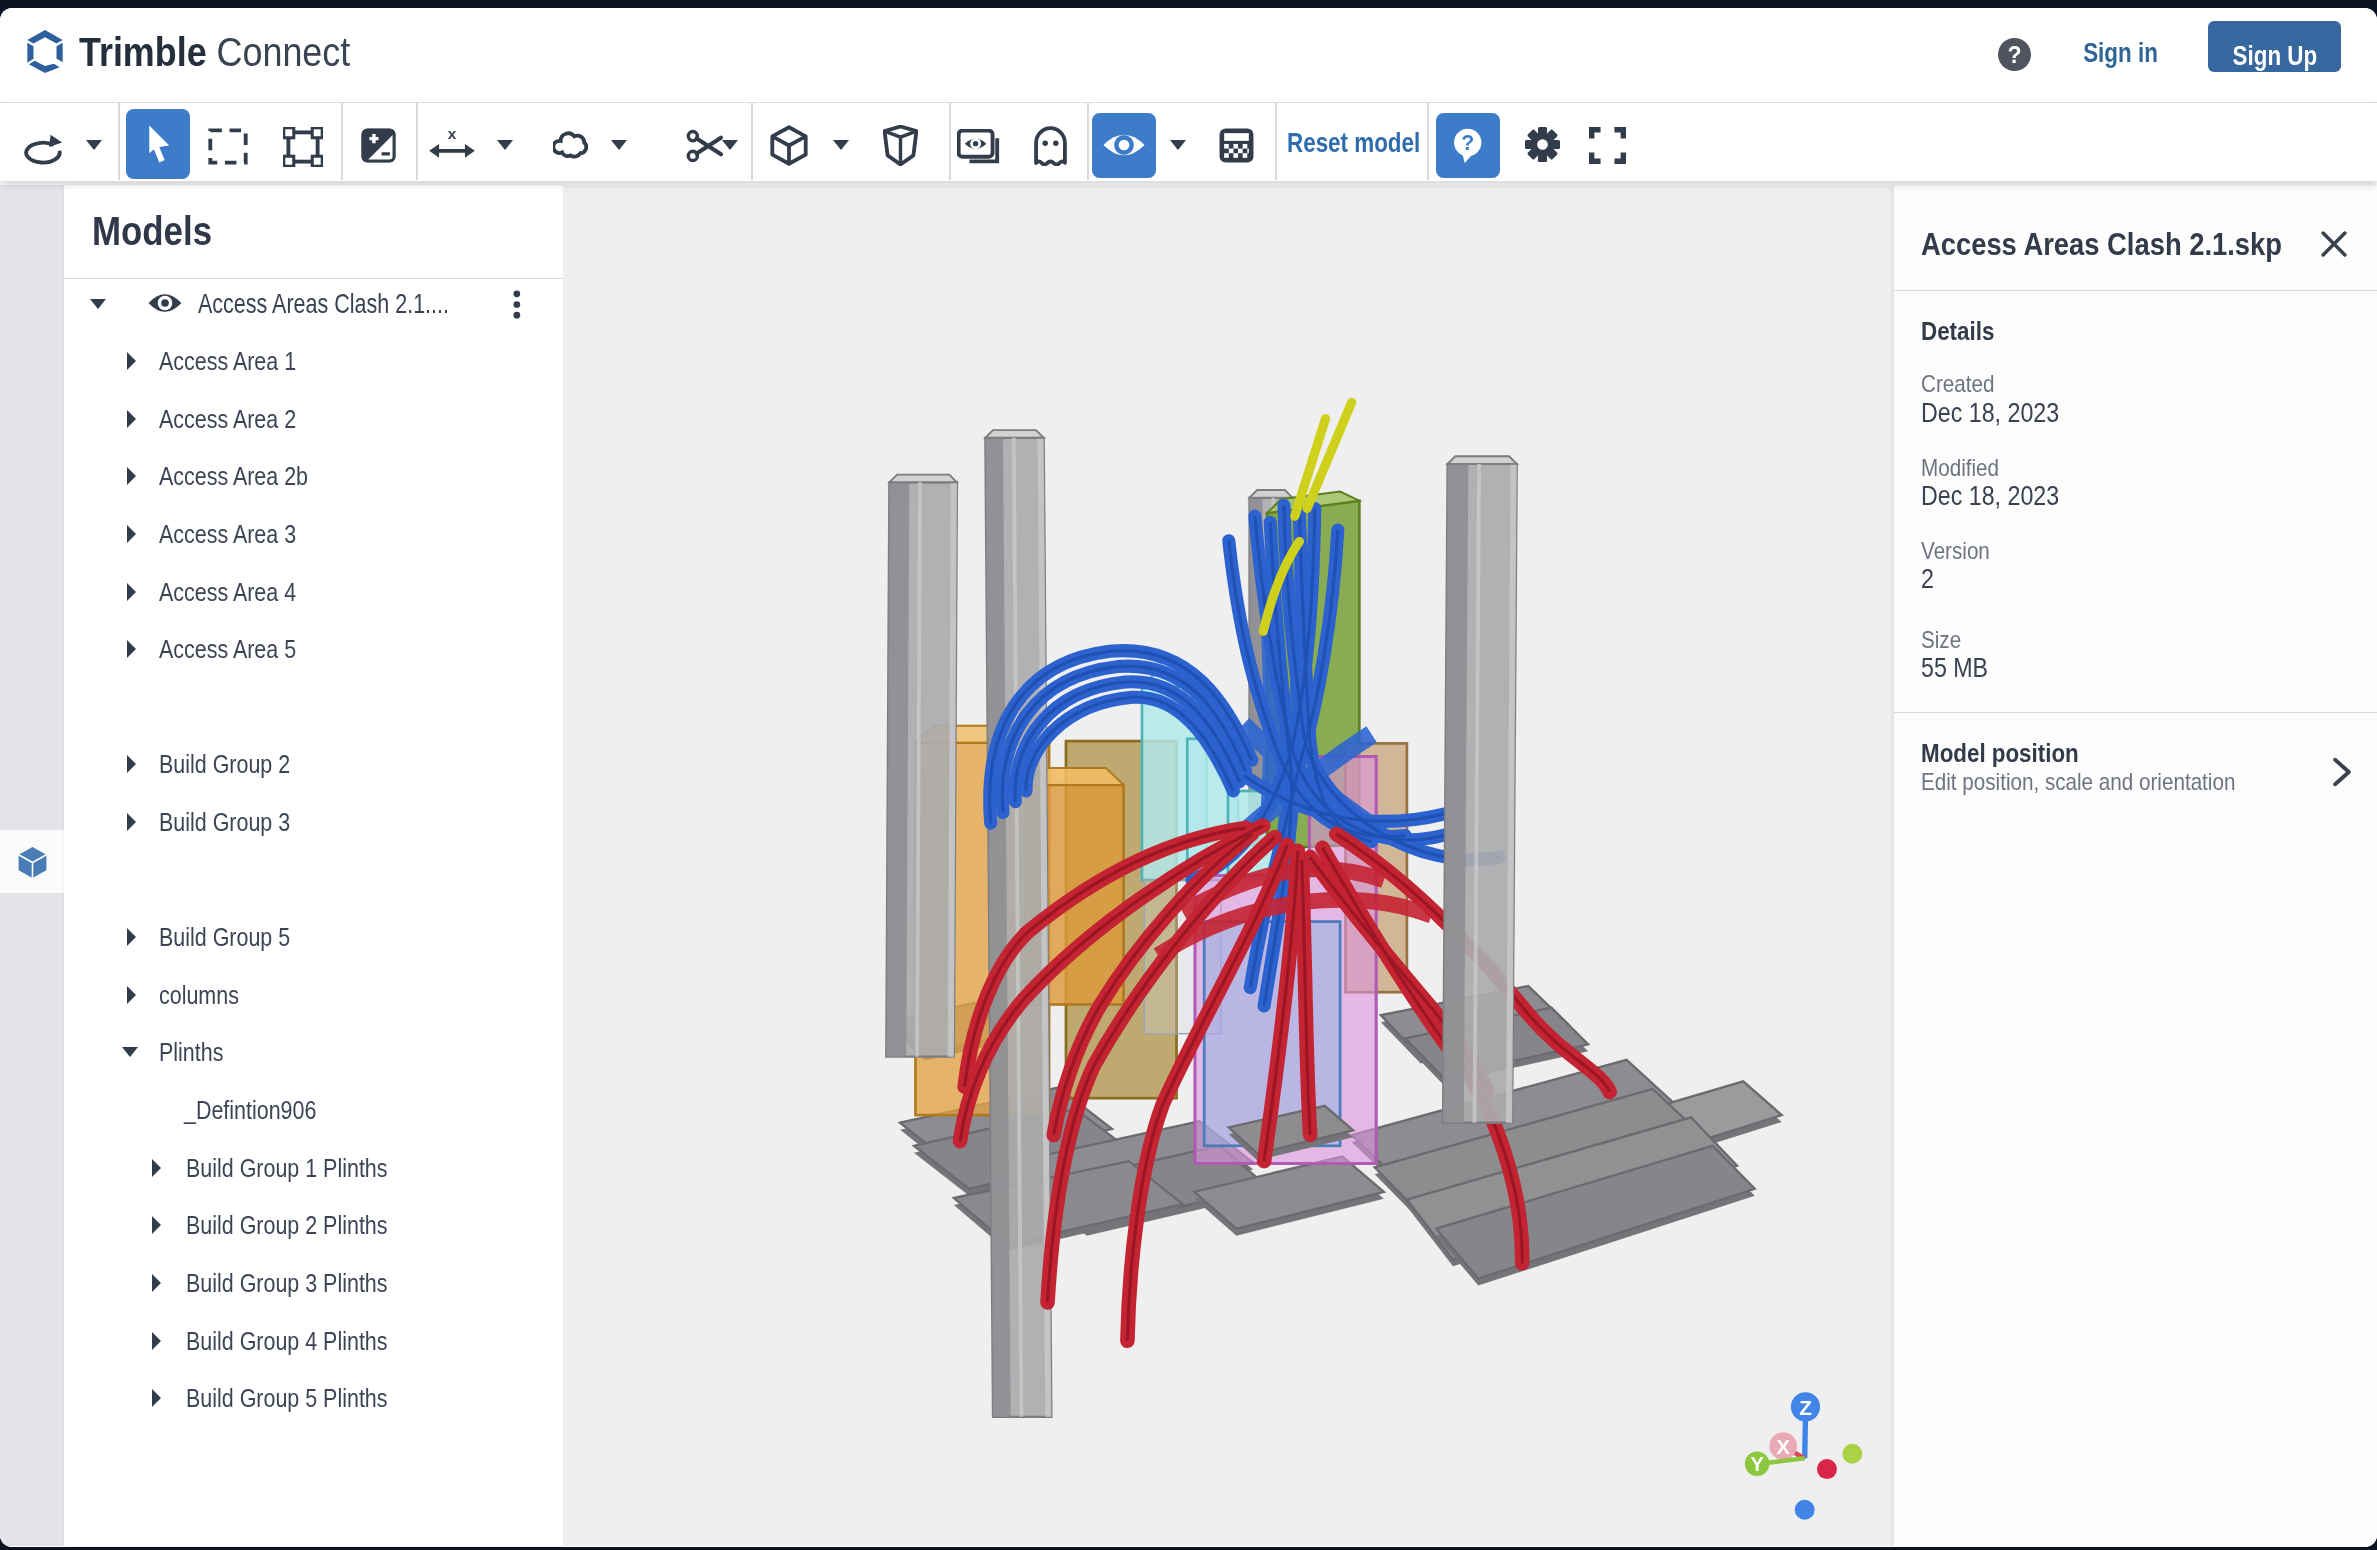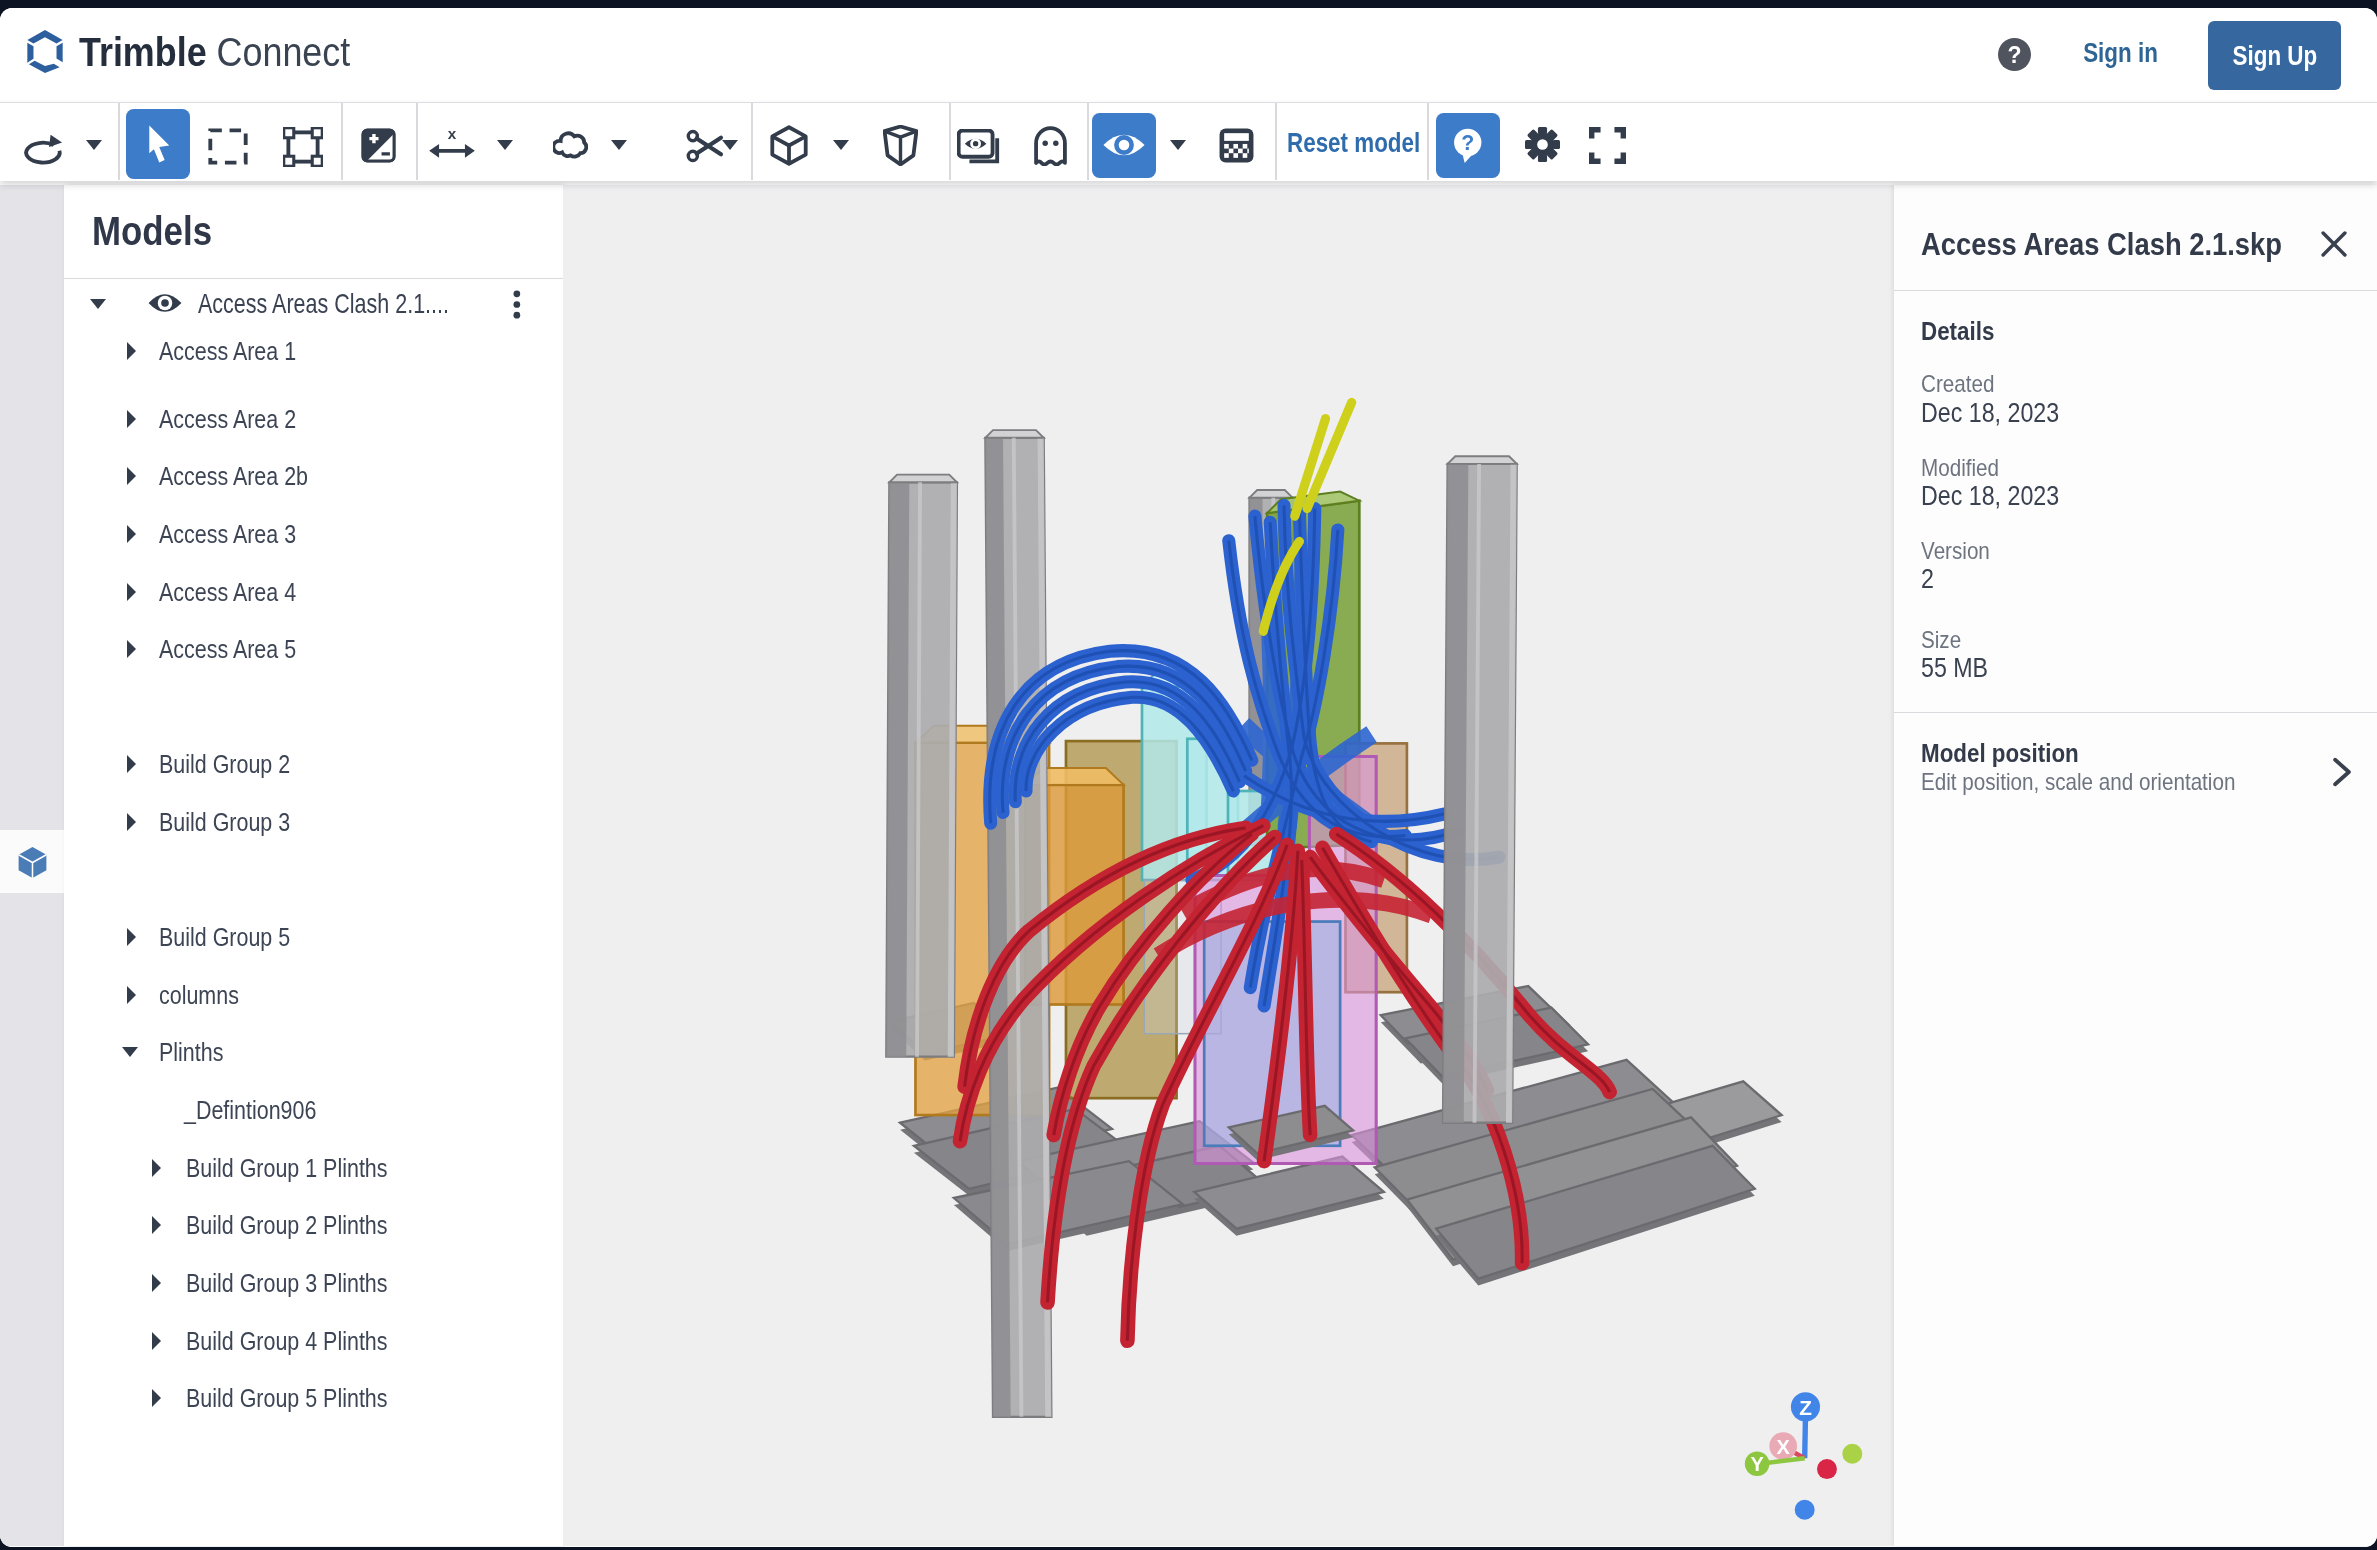--- a/index.html
+++ b/index.html
@@ -6,21 +6,21 @@
   body{width:2377px;height:1550px;background:#0c1322;font-family:"Liberation Sans", sans-serif;overflow:hidden;}
   .card{position:absolute;left:0;top:7.7px;width:2377px;height:1539px;background:#fff;border-radius:12.3px;overflow:hidden;}
   .abs{position:absolute;}
   
   .header{position:absolute;left:0;top:0;width:2377px;height:94px;background:#fff;}
   .brand{position:absolute;left:79px;top:21.5px;font-size:41px;color:#252e3d;transform:scaleX(.875);transform-origin:left center;white-space:nowrap;}
   .brand b{font-weight:700;}
   .brand span{font-weight:300;color:#3a4352;}
   .helpcirc{position:absolute;left:1998px;top:30px;width:33px;height:33px;border-radius:50%;background:#4f545f;color:#fff;font-size:23px;font-weight:700;text-align:center;line-height:34px;}
   .signin{position:absolute;left:2059px;top:29px;width:123px;text-align:center;font-size:28px;font-weight:700;color:#2e6595;transform:scaleX(.8);transform-origin:center;}
-  .signup{position:absolute;left:2208px;top:13px;width:133px;height:69px;background:#36689f;border-radius:6.1px;color:#fff;font-size:28px;font-weight:700;text-align:center;line-height:69px;}
+  .signup{position:absolute;left:2208px;top:13px;width:133px;height:51px;background:#36689f;border-radius:6.1px;color:#fff;font-size:28px;font-weight:700;text-align:center;line-height:69px;}
   .signup span{display:inline-block;transform:scaleX(.8);}
   
   .toolbar{position:absolute;left:0;top:94px;width:2377px;height:78px;background:#fff;border-top:1.5px solid #dcdce1;box-shadow:0 3.8px 7px rgba(60,60,70,0.22);z-index:5;}
   .sep{position:absolute;top:0;width:1.5px;height:77px;background:#d9d9de;}
   .tbtn{position:absolute;top:6.1px;width:64px;height:70px;border-radius:7.7px;background:#3d7cc9;}
   .caret{position:absolute;width:0;height:0;border-left:8.4px solid transparent;border-right:8.4px solid transparent;border-top:10.8px solid #333c4b;}
   
   .content{position:absolute;left:0;top:177px;width:2377px;height:1361px;background:#efeff0;}
   .tabstrip{position:absolute;left:0;top:0;width:64px;height:1361px;background:#e3e3e8;}
   .tabsel{position:absolute;left:0;top:645px;width:64px;height:63px;background:#fbfbfc;}
@@ -208,21 +208,21 @@
 <circle cx="23.5" cy="17" r="9.5" fill="#fff"></circle>
             <circle cx="23.5" cy="17" r="5" fill="#333c4b"></circle>
           </svg>
 <div class="lbl" style="left:134px;transform:translateY(-50%) scaleX(.768)">Access Areas Clash 2.1....</div>
 <svg class="abs" style="left:449px;top:15.4px" width="7.7" height="29" viewBox="0 0 10 38">
 <circle cx="5" cy="5" r="4.4" fill="#333c4b"></circle>
             <circle cx="5" cy="19" r="4.4" fill="#333c4b"></circle>
             <circle cx="5" cy="33" r="4.4" fill="#333c4b"></circle>
           </svg>
 </div>
-        <div class="trow" style="top:137px">
+        <div class="trow" style="top:147px">
           <div class="tri-r" style="left:63px"></div>
           <div class="lbl" style="left:95px">Access Area 1</div>
         </div>
         <div class="trow" style="top:205px">
           <div class="tri-r" style="left:63px"></div>
           <div class="lbl" style="left:95px">Access Area 2</div>
         </div>
         <div class="trow" style="top:262px">
           <div class="tri-r" style="left:63px"></div>
           <div class="lbl" style="left:95px">Access Area 2b</div>

